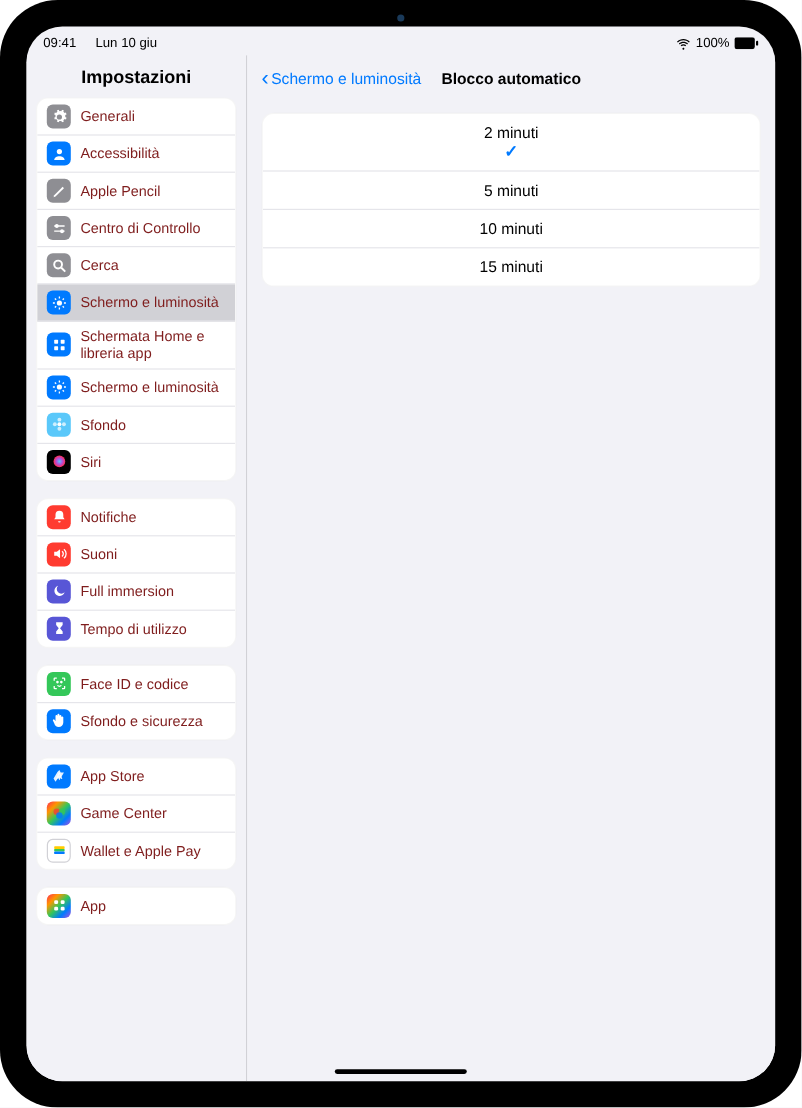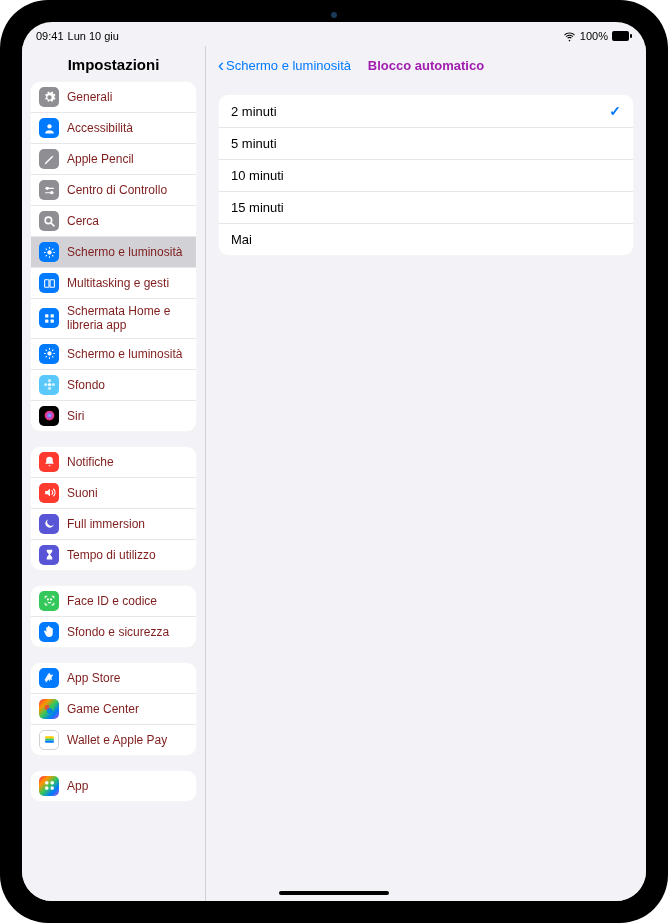--- a/index.html
+++ b/index.html
@@ -41,21 +41,21 @@
   .status-bar {
     height: 24px;
     display: flex;
     justify-content: space-between;
     align-items: center;
     padding: 4px 14px 0 14px;
     font-size: 11px;
     font-weight: 500;
     color: #000;
   }
-  .status-left { display: flex; gap: 4px; align-items: center; }
+  .status-left { display: flex; gap: 16px; align-items: center; }
   .status-right { display: flex; gap: 4px; align-items: center; }
   .wifi-icon, .battery-icon { display: inline-flex; align-items: center; }
   .content {
     flex: 1;
     display: flex;
     overflow: hidden;
   }
   .sidebar {
     width: 184px;
     background: #f2f2f7;
@@ -136,21 +136,21 @@
     font-size: 18px;
     line-height: 1;
     font-weight: 500;
   }
   .detail-title {
     position: absolute;
     left: 50%;
     transform: translateX(-50%);
     font-size: 13px;
     font-weight: 600;
-    color: #a21caf;
+    color: #000000;
   }
   .detail-body {
     flex: 1;
     padding: 10px 12px;
   }
   .option-group {
     background: #fff;
     border-radius: 10px;
     overflow: hidden;
     border: 1px solid rgba(0,0,0,0.04);
@@ -158,20 +158,21 @@
   .option-row {
     display: flex;
     align-items: center;
     justify-content: space-between;
     padding: 8px 12px;
     border-bottom: 1px solid #e5e5ea;
     cursor: pointer;
     font-size: 13px;
     color: #000;
     min-height: 30px;
+    flex-direction: column;
   }
   .option-row:last-child { border-bottom: none; }
   .check { color: #007aff; font-size: 14px; font-weight: 600; }
   .home-indicator {
     position: absolute;
     bottom: 6px;
     left: 50%;
     transform: translateX(-50%);
     width: 110px;
     height: 4px;
@@ -282,29 +283,20 @@
                       <line x1="17" y1="17" x2="19" y2="19"></line>
                       <line x1="5" y1="19" x2="7" y2="17"></line>
                       <line x1="17" y1="7" x2="19" y2="5"></line>
                     </g>
                   </svg>
                 </div>
                 <span class="sidebar-label">Schermo e luminosità</span>
               </div>
               <div class="sidebar-item">
                 <div class="icon-box bg-blue">
-                  <svg class="icon-svg" viewBox="0 0 24 24" fill="none" stroke="#fff" stroke-width="2">
-                    <rect x="3" y="5" width="8" height="14" rx="1"></rect>
-                    <rect x="13" y="5" width="8" height="14" rx="1"></rect>
-                  </svg>
-                </div>
-                <span class="sidebar-label">Multitasking e gesti</span>
-              </div>
-              <div class="sidebar-item">
-                <div class="icon-box bg-blue">
                   <svg class="icon-svg" viewBox="0 0 24 24" fill="#fff">
                     <rect x="4" y="4" width="6" height="6" rx="1"></rect>
                     <rect x="14" y="4" width="6" height="6" rx="1"></rect>
                     <rect x="4" y="14" width="6" height="6" rx="1"></rect>
                     <rect x="14" y="14" width="6" height="6" rx="1"></rect>
                   </svg>
                 </div>
                 <span class="sidebar-label">Schermata Home e libreria app</span>
               </div>
               <div class="sidebar-item">
@@ -472,23 +464,20 @@
               </div>
               <div class="option-row">
                 <span>5 minuti</span>
               </div>
               <div class="option-row">
                 <span>10 minuti</span>
               </div>
               <div class="option-row">
                 <span>15 minuti</span>
               </div>
-              <div class="option-row">
-                <span>Mai</span>
-              </div>
             </div>
         </div>
       </div>
 
     </div>
 
     <div class="home-indicator"></div>
   </div>
 </div>
 

